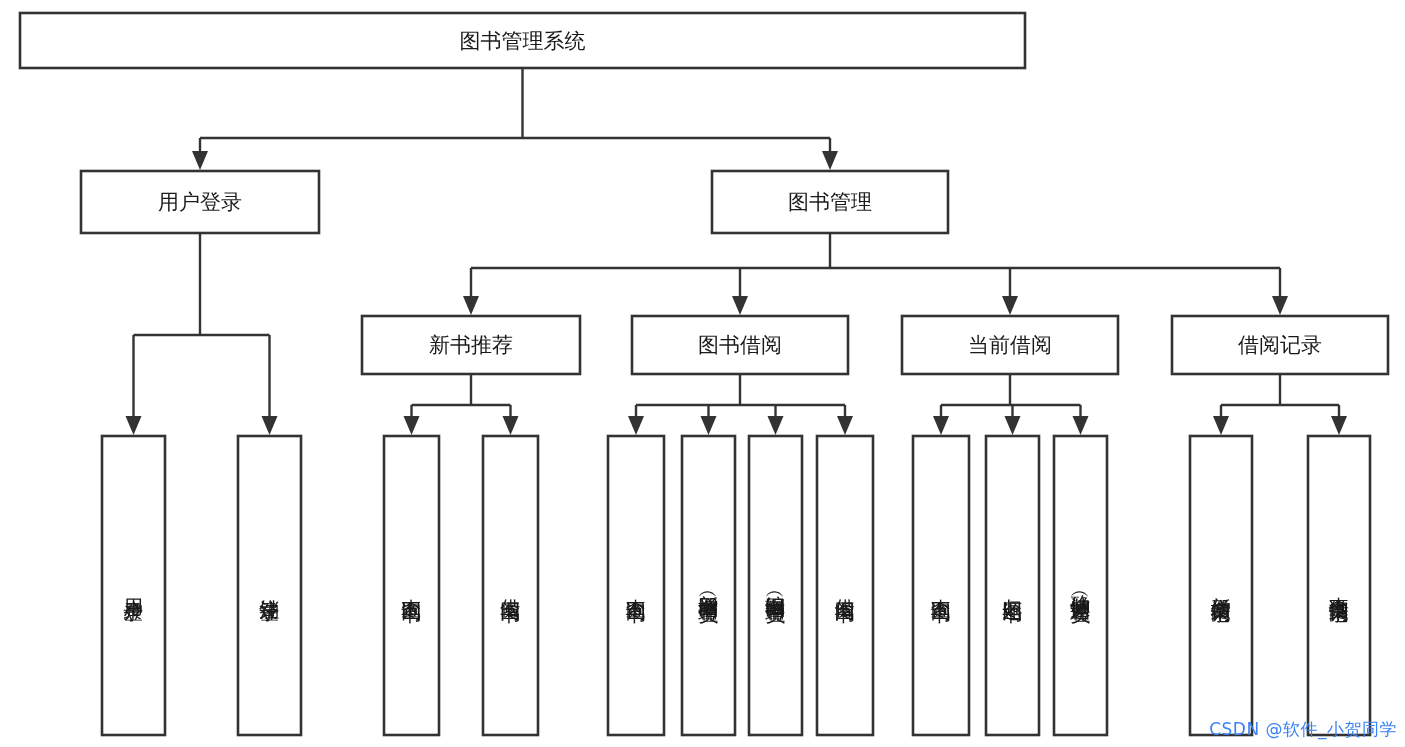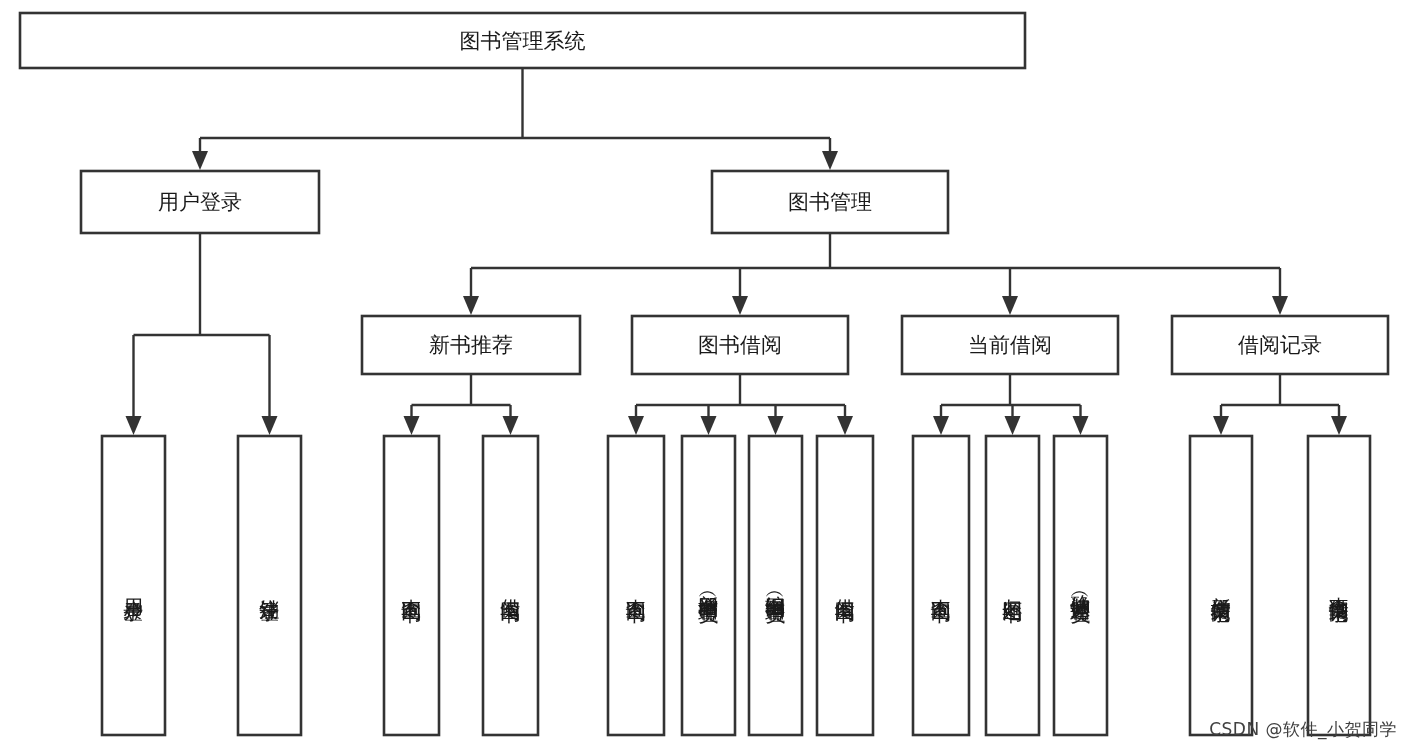--- a/index.html
+++ b/index.html
@@ -66,21 +66,21 @@
     align-items: center;
     justify-content: center;
     pointer-events: none;
   }
   .watermark {
     position: absolute;
     right: 8px;
     bottom: 6px;
     font-family: "DejaVu Sans", "Liberation Sans", sans-serif;
     font-size: 17px;
-    color: #404040;
+    color: #3b82f6;
     letter-spacing: 0.5px;
     user-select: none;
   }
 </style>
 </head>
 <body>
 
 <div id="diagram-root">
 
   <svg id="flowchart" viewBox="0 0 1405 747">

